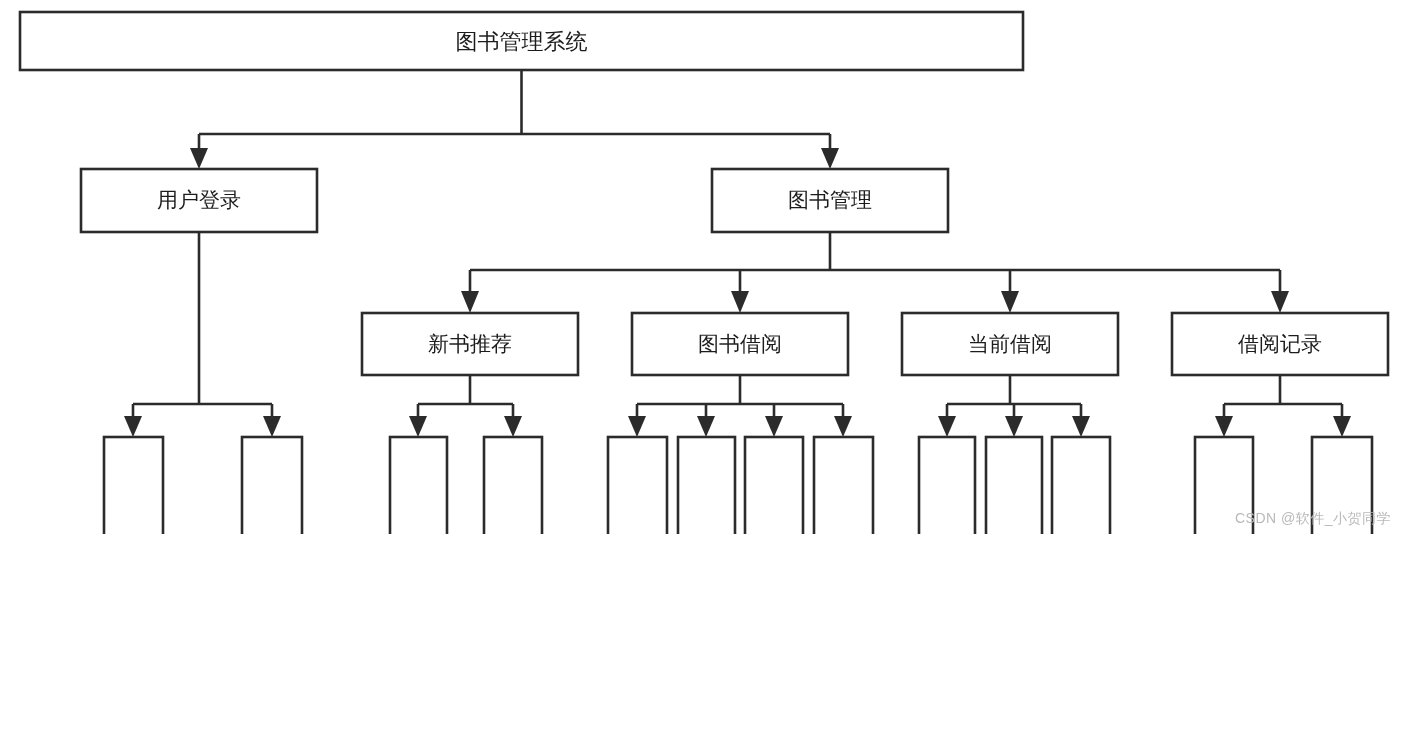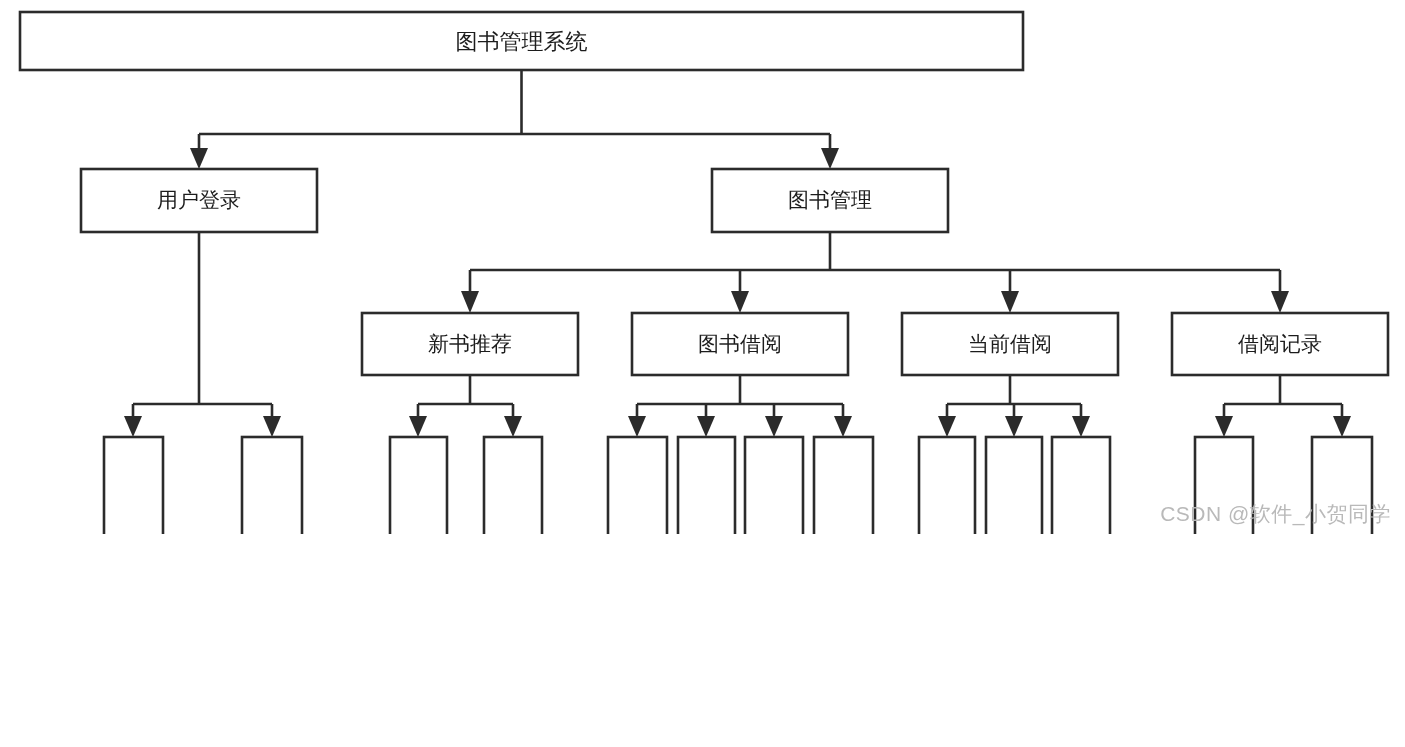--- a/index.html
+++ b/index.html
@@ -66,21 +66,21 @@
     justify-content: center;
     white-space: nowrap;
     pointer-events: none;
     user-select: none;
   }
   #watermark {
     position: absolute;
     right: 14px;
     bottom: 6px;
     font-family: "Liberation Sans", "DejaVu Sans", sans-serif;
-    font-size: 21px;
+    font-size: 14px;
     color: #b9b9b9;
     letter-spacing: 0.5px;
     white-space: nowrap;
   }
 </style>
 </head>
 <body>
 
 <div id="diagram-root">
 

